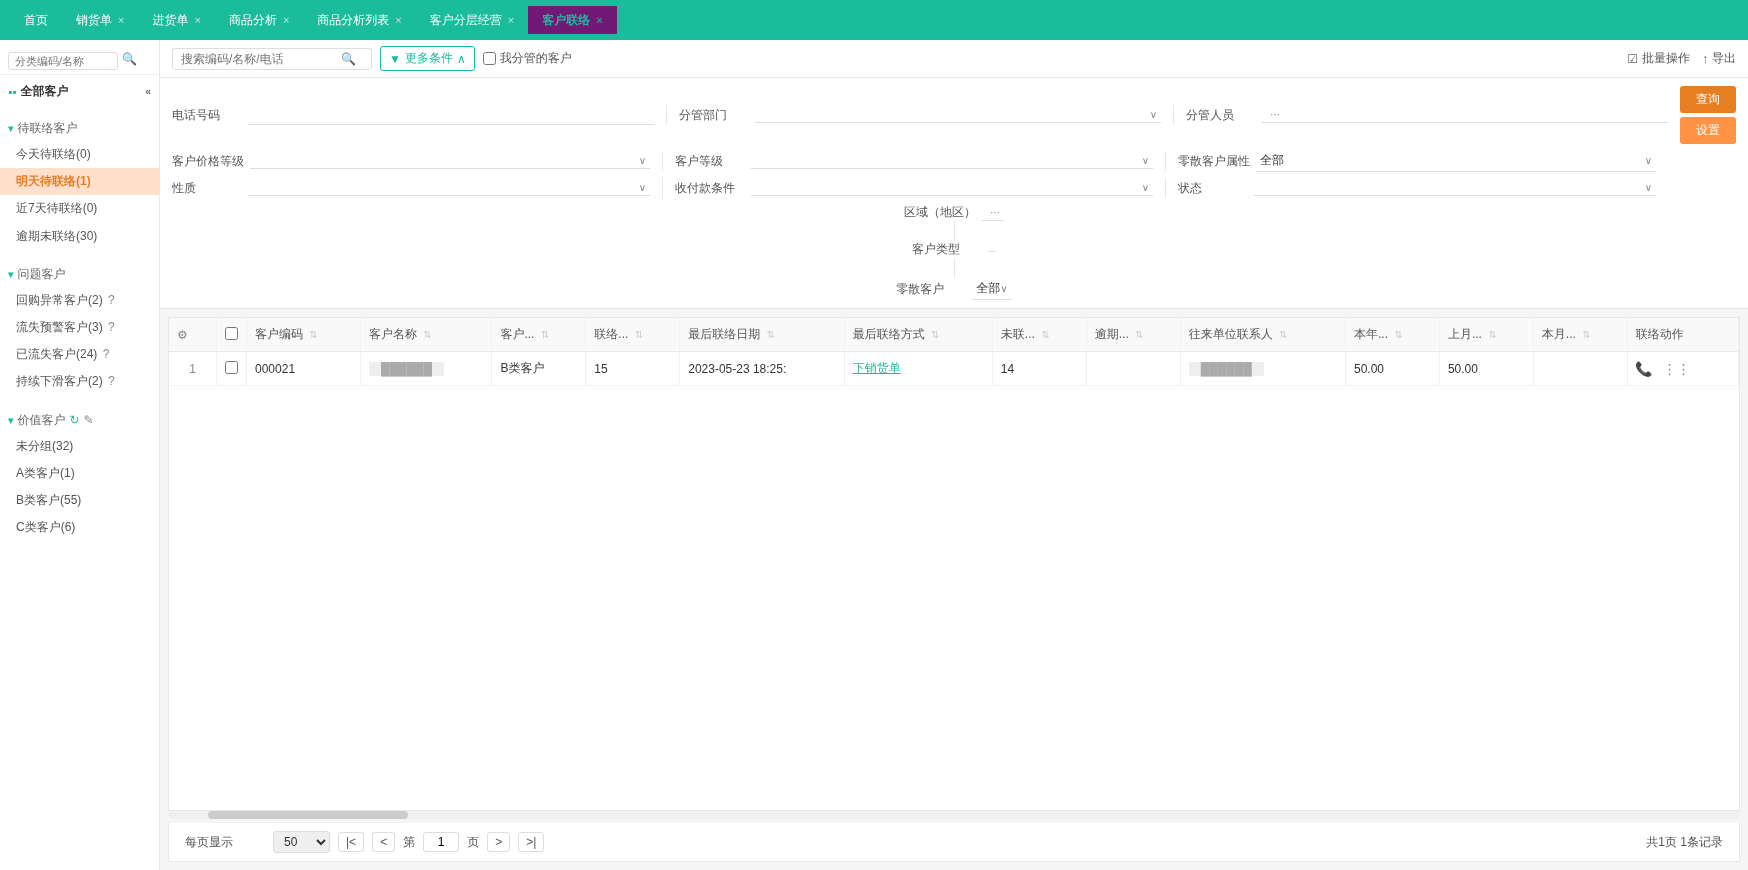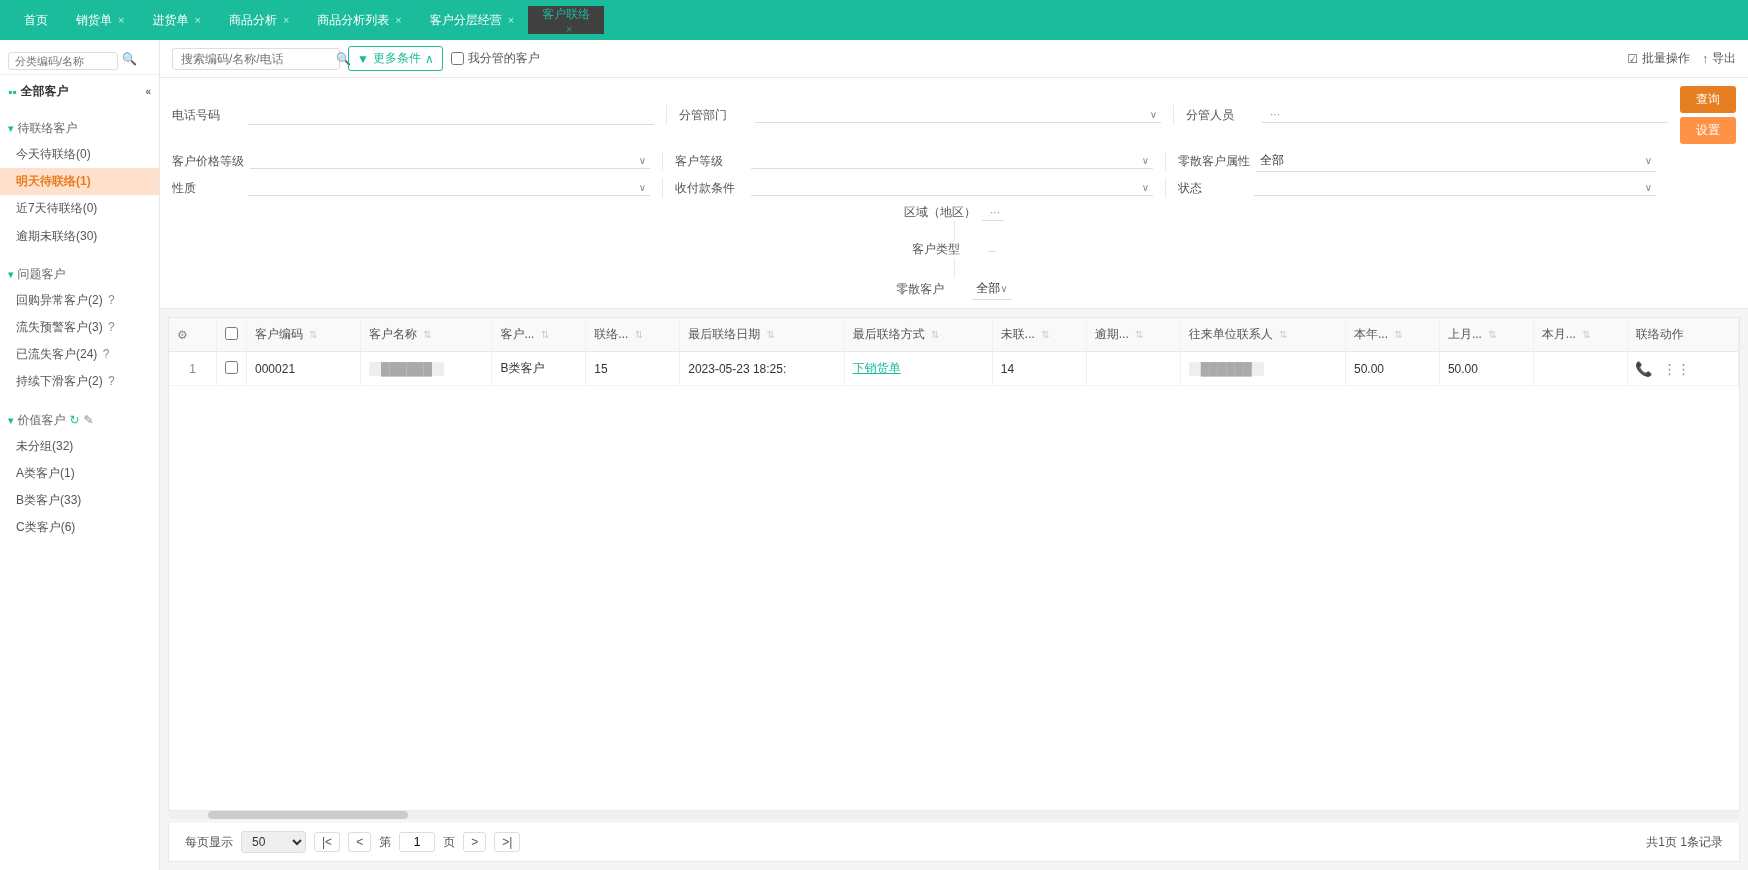--- a/index.html
+++ b/index.html
@@ -18,24 +18,23 @@
       padding: 0 14px;
       height: 28px;
       display: flex;
       align-items: center;
       cursor: pointer;
       color: white;
       font-size: 13px;
       white-space: nowrap;
     }
     .nav-item.active {
-      background: #404040;
+      background: #701a75;
       color: #1abc9c;
-      font-weight: normal;
-      flex-direction: column;
+      font-weight: bold;
     }
     .nav-item .close-x {
       margin-left: 6px;
       font-size: 11px;
       opacity: 0.7;
     }
 
     
     .main-layout {
       display: flex;
@@ -128,21 +127,21 @@
       display: flex;
       align-items: center;
       gap: 8px;
     }
     .toolbar-search {
       display: flex;
       align-items: center;
       border: 1px solid #ddd;
       border-radius: 3px;
       padding: 3px 8px;
-      width: 168px;
+      width: 200px;
     }
     .toolbar-search input {
       border: none;
       outline: none;
       font-size: 12px;
       color: #999;
       width: 160px;
     }
     .toolbar-search .search-icon { color: #888; }
     .filter-btn {
@@ -335,25 +334,26 @@
       border-top: none;
     }
     .pagination-right {
       margin-left: auto;
       display: flex;
       align-items: flex-start;
       gap: 6px;
     }
     .page-size-select {
       border: 1px solid #ddd;
-      padding: 2px 16px 2px 6px;
+      padding: 2px 8px 2px 6px;
       border-radius: 3px;
       font-size: 12px;
       color: #333;
       cursor: pointer;
+      margin-left: 32px;
     }
     .page-btn {
       border: 1px solid #ddd;
       background: white;
       padding: 2px 7px;
       border-radius: 3px;
       cursor: pointer;
       color: #555;
       font-size: 12px;
     }
@@ -476,21 +476,21 @@
       <span style="margin-left:4px;color:#1abc9c;cursor:pointer;">↻</span>
       <span style="margin-left:4px;color:#888;cursor:pointer;">✎</span>
     </div>
     <div class="sidebar-item">
       <span>未分组(32)</span>
     </div>
     <div class="sidebar-item">
       <span>A类客户(1)</span>
     </div>
     <div class="sidebar-item">
-      <span>B类客户(33)</span>
+      <span>B类客户(55)</span>
     </div>
     <div class="sidebar-item">
       <span>C类客户(6)</span>
     </div>
   </div>
 
   <div class="content-area">
 
     <div class="toolbar">
       <div class="toolbar-search">

